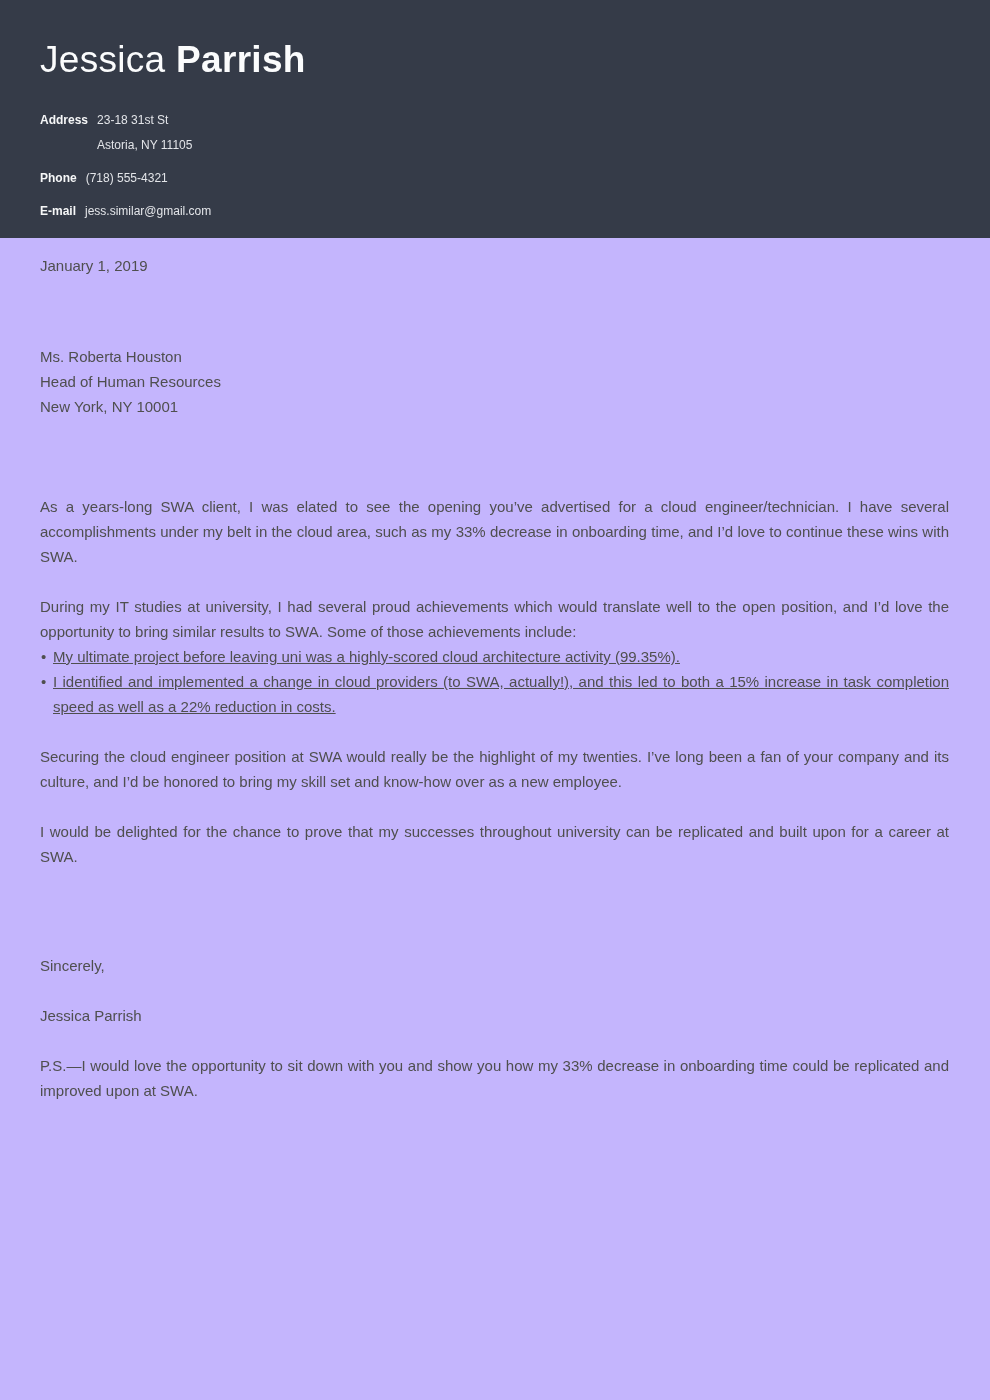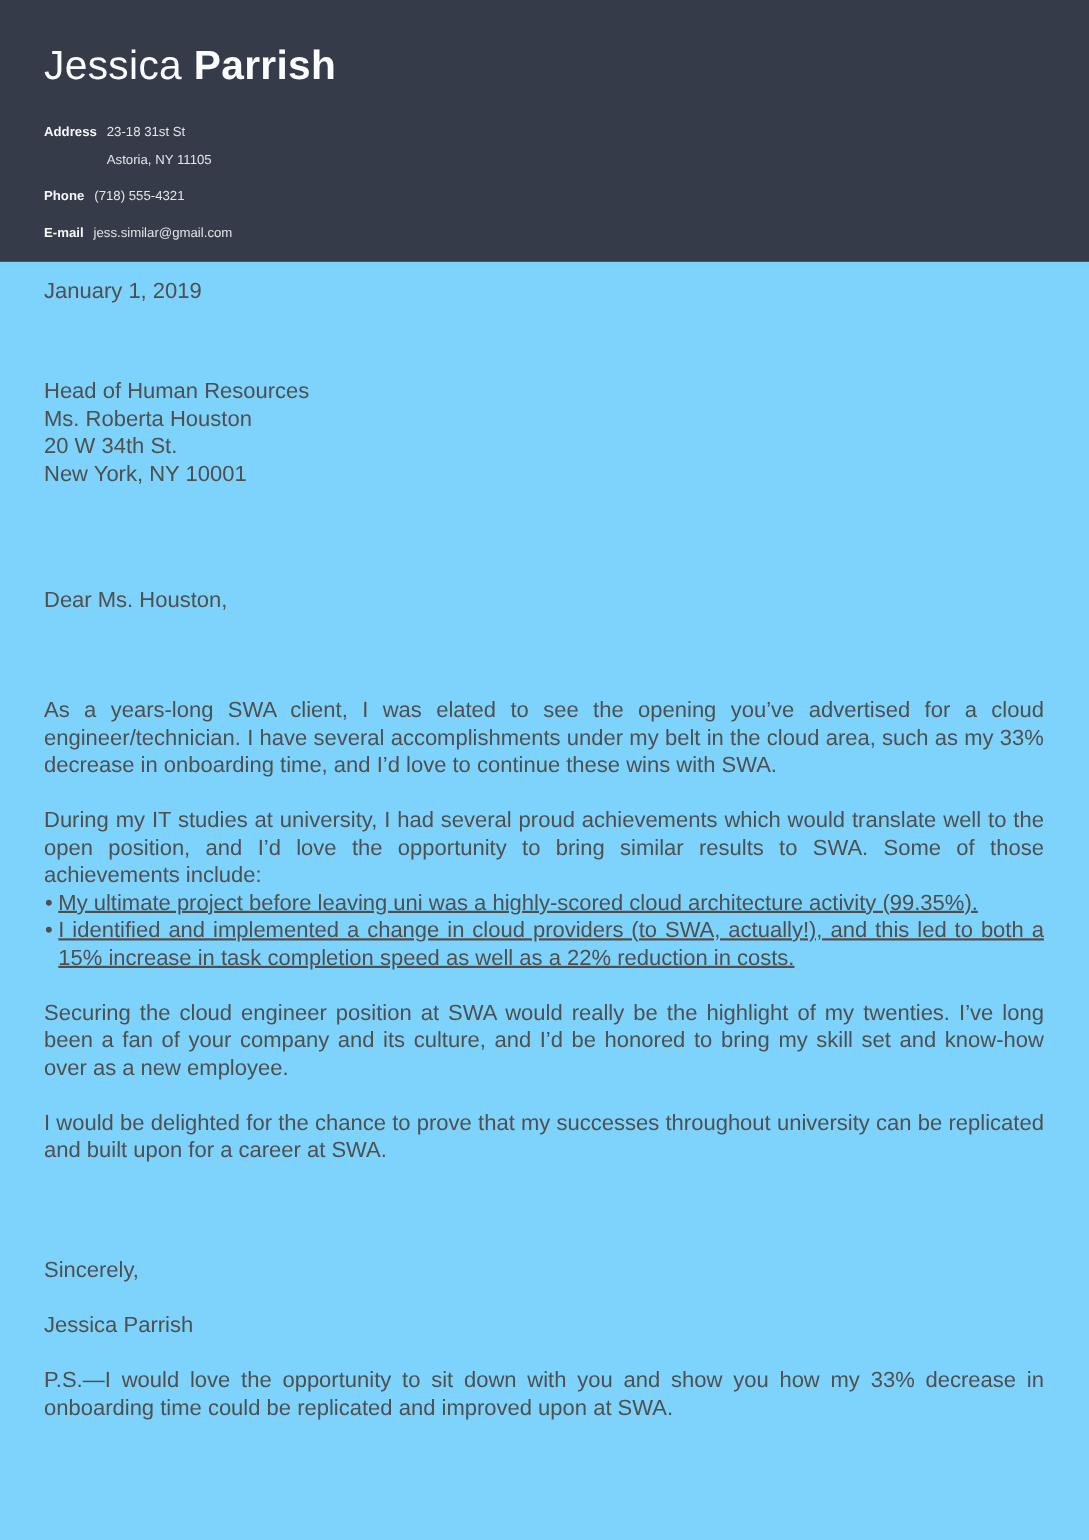--- a/index.html
+++ b/index.html
@@ -6,21 +6,21 @@
   body {
     width: 990px;
     height: 1400px;
     background: #ffffff;
     font-family: "Liberation Sans", sans-serif;
   }
   .page {
     position: relative;
     width: 990px;
     height: 1400px;
-    background: #7dd3fc;
+    background: #c4b5fd;
     overflow: hidden;
   }
   
   .header {
     width: 990px;
     height: 238px;
     background: #353b48;
     padding: 38px 40px 0 40px;
   }
   .name {
@@ -44,21 +44,21 @@
     font-weight: 700;
     color: #f6f7f8;
     margin-right: 9px;
     white-space: nowrap;
   }
   .contact-value { color: #e3e5e9; }
   
   .content {
     padding: 0 41px 0 40px;
     color: #4f4f4f;
-    font-size: 20px;
+    font-size: 15px;
   }
   .line { line-height: 25px; }
   .date { margin-top: 15px; }
   .recipient { margin-top: 66px; }
   .salutation { margin-top: 90px; }
   .para {
     line-height: 25px;
     text-align: justify;
   }
   .p1 { margin-top: 75px; }
@@ -115,27 +115,25 @@
         <span class="contact-value">jess.similar@gmail.com</span>
       </div>
     </div>
   </div>
 
   <div class="content">
 
     <div class="line date">January 1, 2019</div>
 
     <div class="recipient">
+      <div class="line">Ms. Roberta Houston</div>
       <div class="line">Head of Human Resources</div>
-      <div class="line">Ms. Roberta Houston</div>
-      <div class="line">20 W 34th St.</div>
       <div class="line">New York, NY 10001</div>
     </div>
 
-    <div class="line salutation">Dear Ms. Houston,</div>
 
     <p class="para p1">As a years-long SWA client, I was elated to see the opening you’ve advertised for a cloud engineer/technician. I have several accomplishments under my belt in the cloud area, such as my 33% decrease in onboarding time, and I’d love to continue these wins with SWA.</p>
 
     <p class="para p2">During my IT studies at university, I had several proud achievements which would translate well to the open position, and I’d love the opportunity to bring similar results to SWA. Some of those achievements include:</p>
 
     <ul class="bullets">
       <li>My ultimate project before leaving uni was a highly-scored cloud architecture activity (99.35%).</li>
       <li>I identified and implemented a change in cloud providers (to SWA, actually!), and this led to both a 15% increase in task completion speed as well as a 22% reduction in costs.</li>
     </ul>
 

